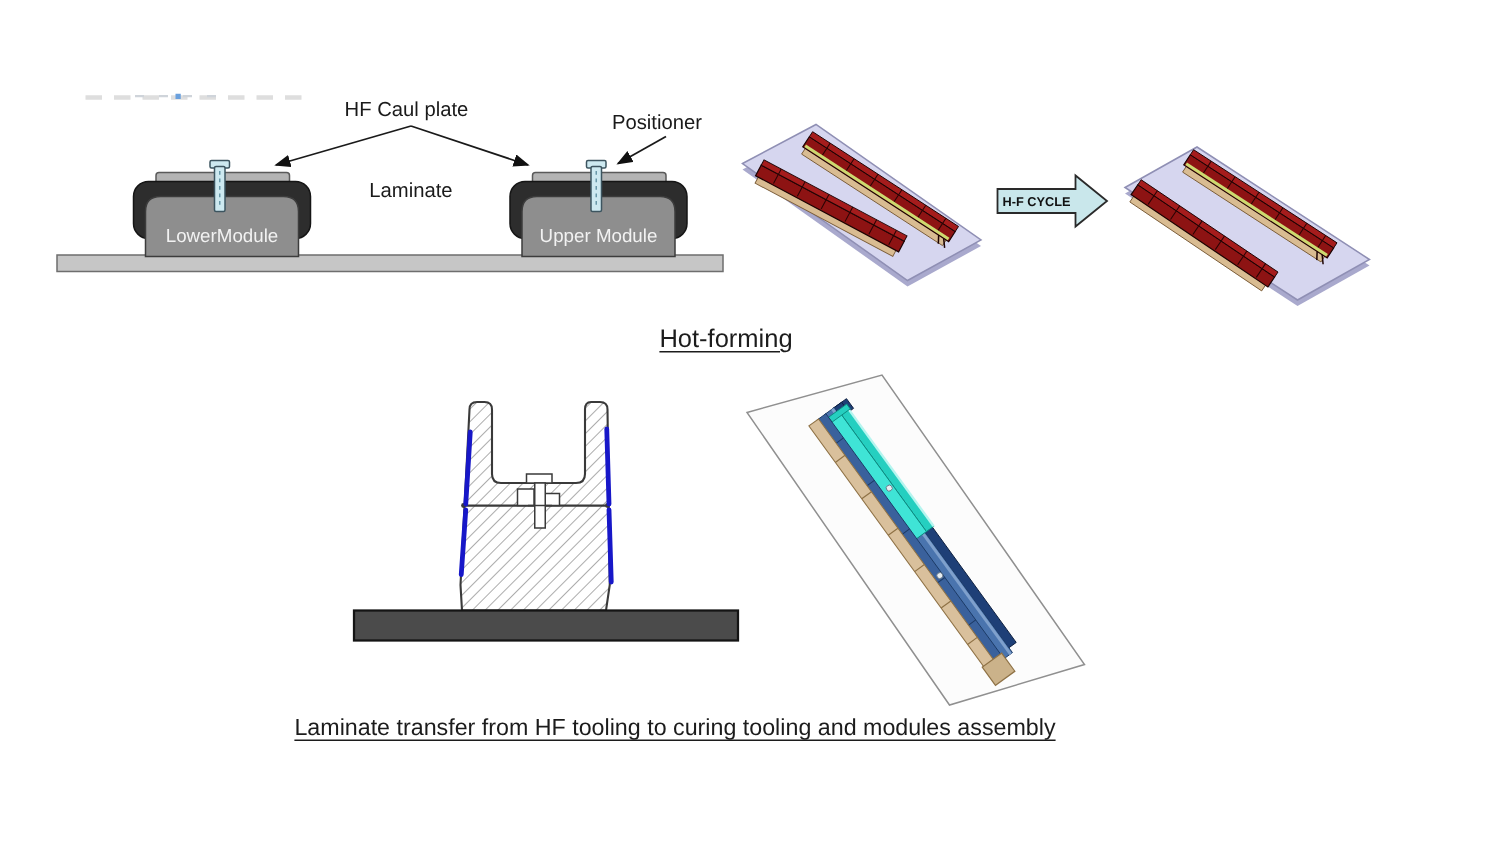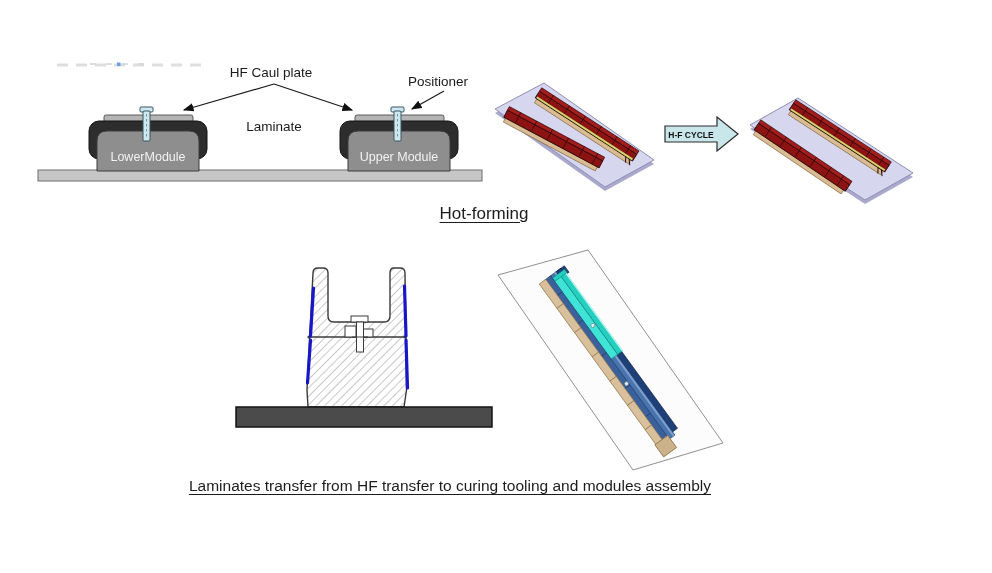--- a/index.html
+++ b/index.html
@@ -1,21 +1,21 @@
 <!DOCTYPE html>
 <html><head>
 <meta charset="utf-8">
 <style>
   html,body{margin:0;padding:0;background:#ffffff;}
   #canvas{position:relative;width:992px;height:573px;background:#ffffff;overflow:hidden;
           font-family:"Liberation Sans",sans-serif;}
   #figure-svg{position:absolute;left:0;top:0;}
   .caption{position:absolute;text-align:center;color:#1c1c1c;}
   .caption .u{text-decoration:underline;text-underline-offset:3px;}
-  #hot-forming-caption{left:334px;top:204px;width:300px;font-size:17px;}
+  #hot-forming-caption{left:334px;top:216px;width:300px;font-size:17px;}
   #transfer-caption{left:130px;top:477px;width:640px;font-size:15.5px;}
   svg text{font-family:"Liberation Sans",sans-serif;}
   .lbl{font-size:13.5px;fill:#1a1a1a;}
   .modlbl{font-size:12.5px;fill:#f2f2f2;}
   .arrowline{stroke:#1a1a1a;stroke-width:1.2;fill:none;}
 </style>
 </head>
 <body>
 
 <div id="canvas">
@@ -179,16 +179,16 @@
       <circle cx="132" cy="5" r="2" fill="#e8eef2" stroke="#667788" stroke-width="0.6"></circle>
     </g>
   </g>
 </svg>
 
 <div id="hot-forming-caption" class="caption">
   <span class="u">Hot-forming</span>
 </div>
 
 <div id="transfer-caption" class="caption">
-  <span class="u">Laminates transfer from HF transfer to curing tooling and modules assembly</span>
+  <span class="u">Laminate transfer from HF tooling to curing tooling and modules assembly</span>
 </div>
 
 </div>
 
 </body></html>

